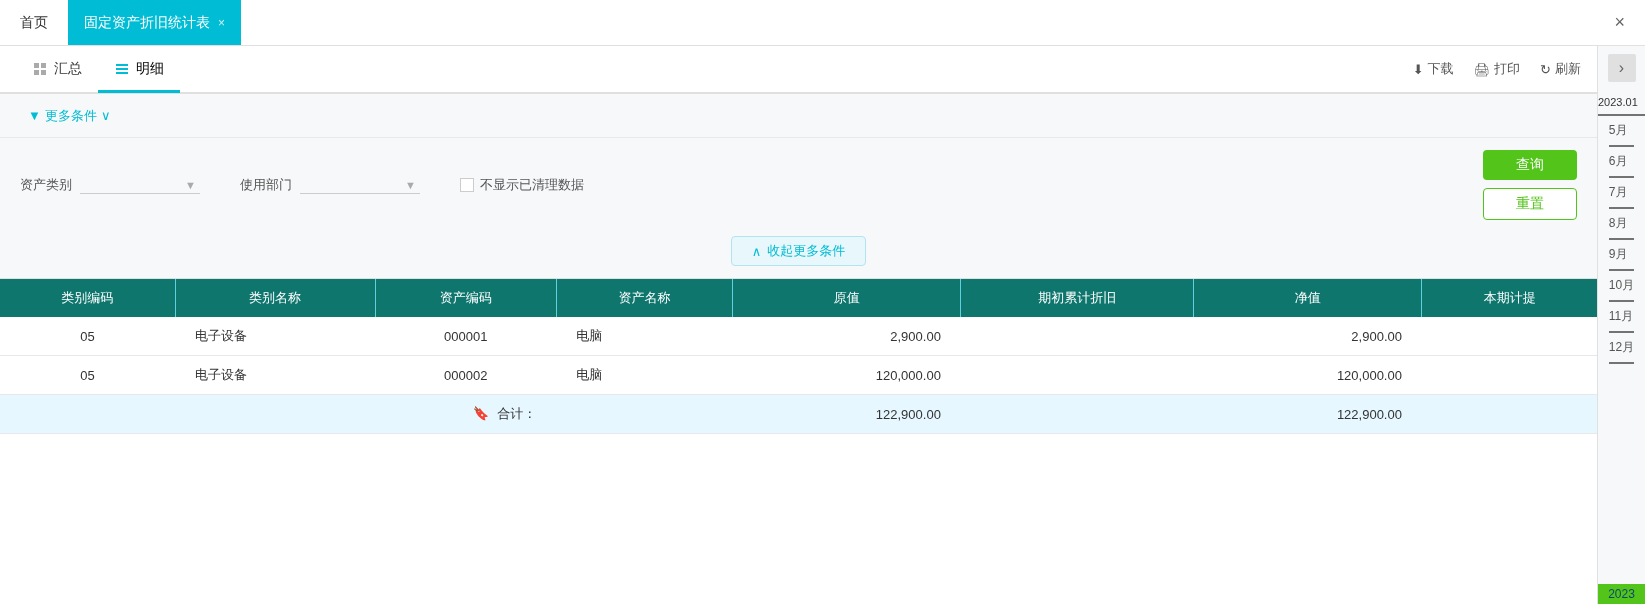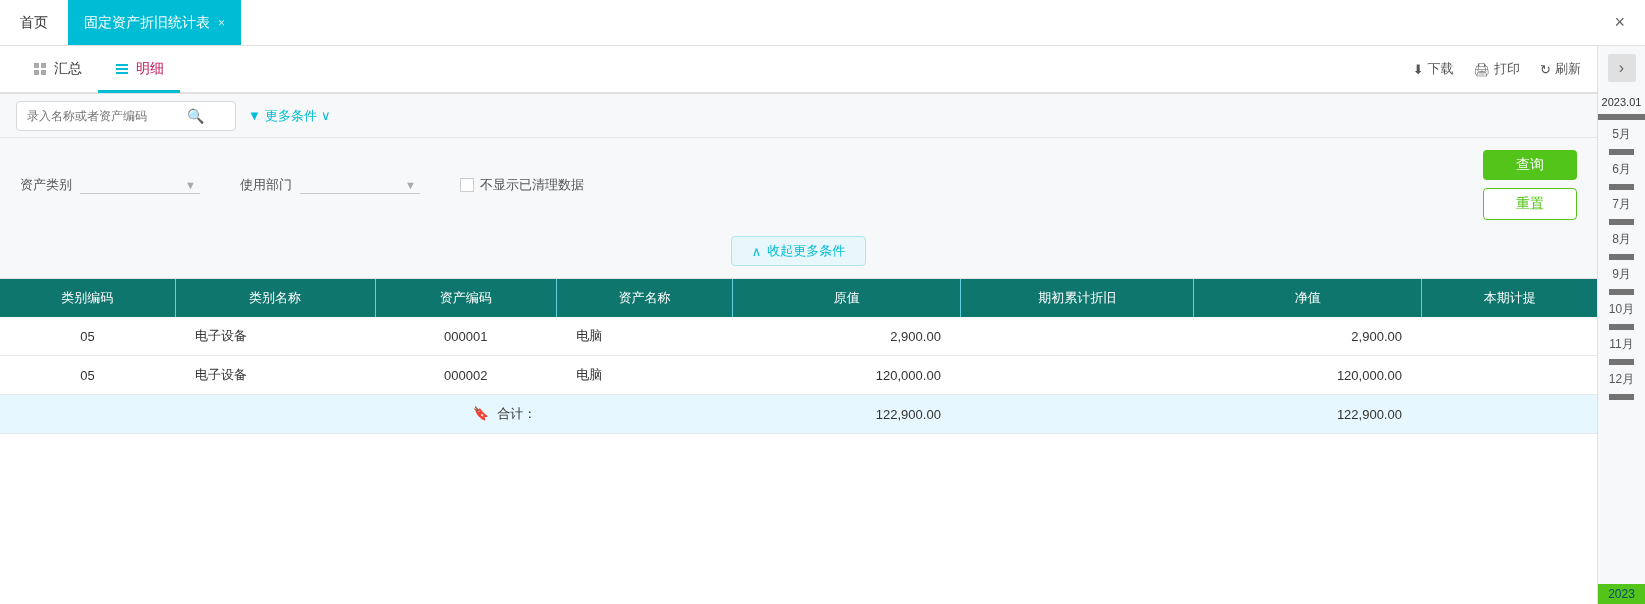--- a/index.html
+++ b/index.html
@@ -92,21 +92,21 @@
       gap: 6px;
       padding: 0 16px;
       height: 100%;
       cursor: pointer;
       font-size: 14px;
       color: #333;
       border-bottom: 3px solid transparent;
       margin-bottom: -2px;
     }
     .sub-tab.active {
-      color: #be185d;
+      color: #000000;
       border-bottom: 3px solid #00bcd4;
       font-family: Liberation Serif, serif;
     }
     .sub-tab-icon {
       width: 16px;
       height: 16px;
       display: inline-flex;
       align-items: center;
       justify-content: center;
     }
@@ -341,22 +341,22 @@
       font-size: 16px;
       color: #666;
     }
     .right-sidebar-month {
       writing-mode: horizontal-tb;
       font-size: 12px;
       color: #555;
       cursor: pointer;
       padding: 6px 0;
       width: 100%;
-      text-align: center;
-      border-bottom: 6px solid #737373;
+      text-align: left;
+      border-bottom: 2px solid #737373;
     }
     .right-sidebar-year-badge {
       background: #52c41a;
       color: #0c4a6e;
       font-size: 12px;
       padding: 3px 2px;
       border-radius: 0;
       width: 100%;
       text-align: center;
       margin-top: auto;
@@ -409,24 +409,20 @@
           <span>打印</span>
         </div>
         <div class="tab-action-btn">
           <span>↻</span>
           <span>刷新</span>
         </div>
       </div>
     </div>
 
     <div class="search-bar">
-      <div class="search-input-wrap">
-        <input type="text" placeholder="录入名称或者资产编码" style="">
-        <span class="search-icon">🔍</span>
-      </div>
       <div class="more-conditions">
         <span class="filter-icon">▼</span>
         <span>更多条件</span>
         <span>∨</span>
       </div>
     </div>
 
     <div class="filter-panel">
       <div class="filter-row">
         <div class="filter-item">

